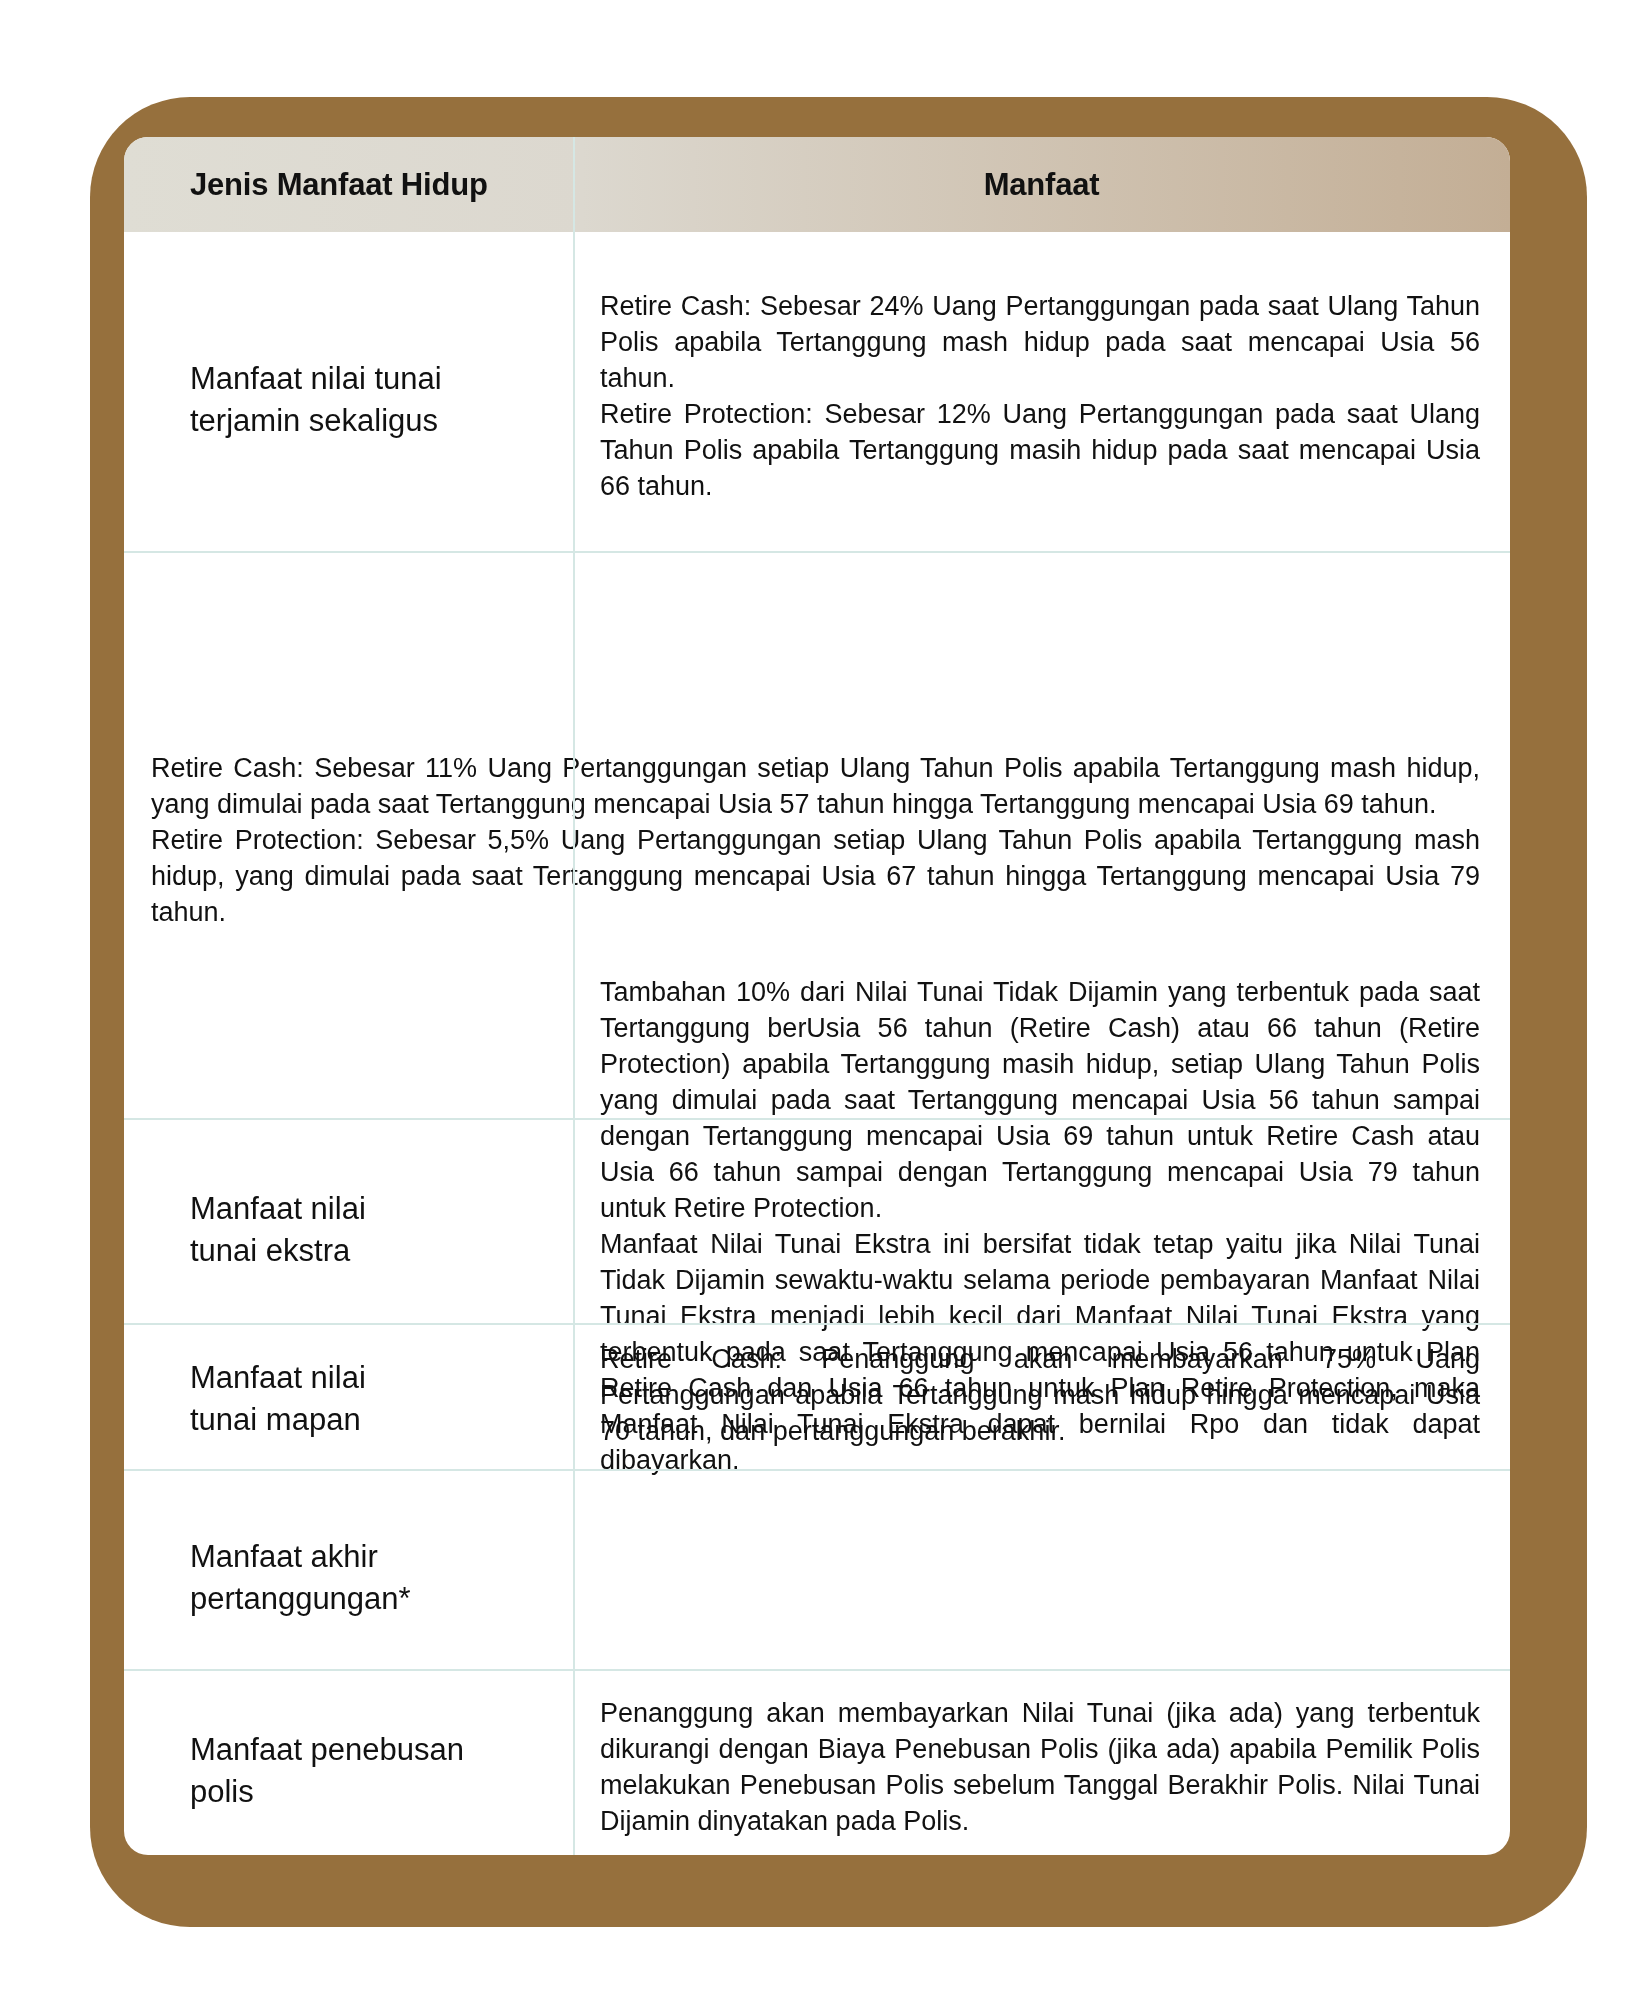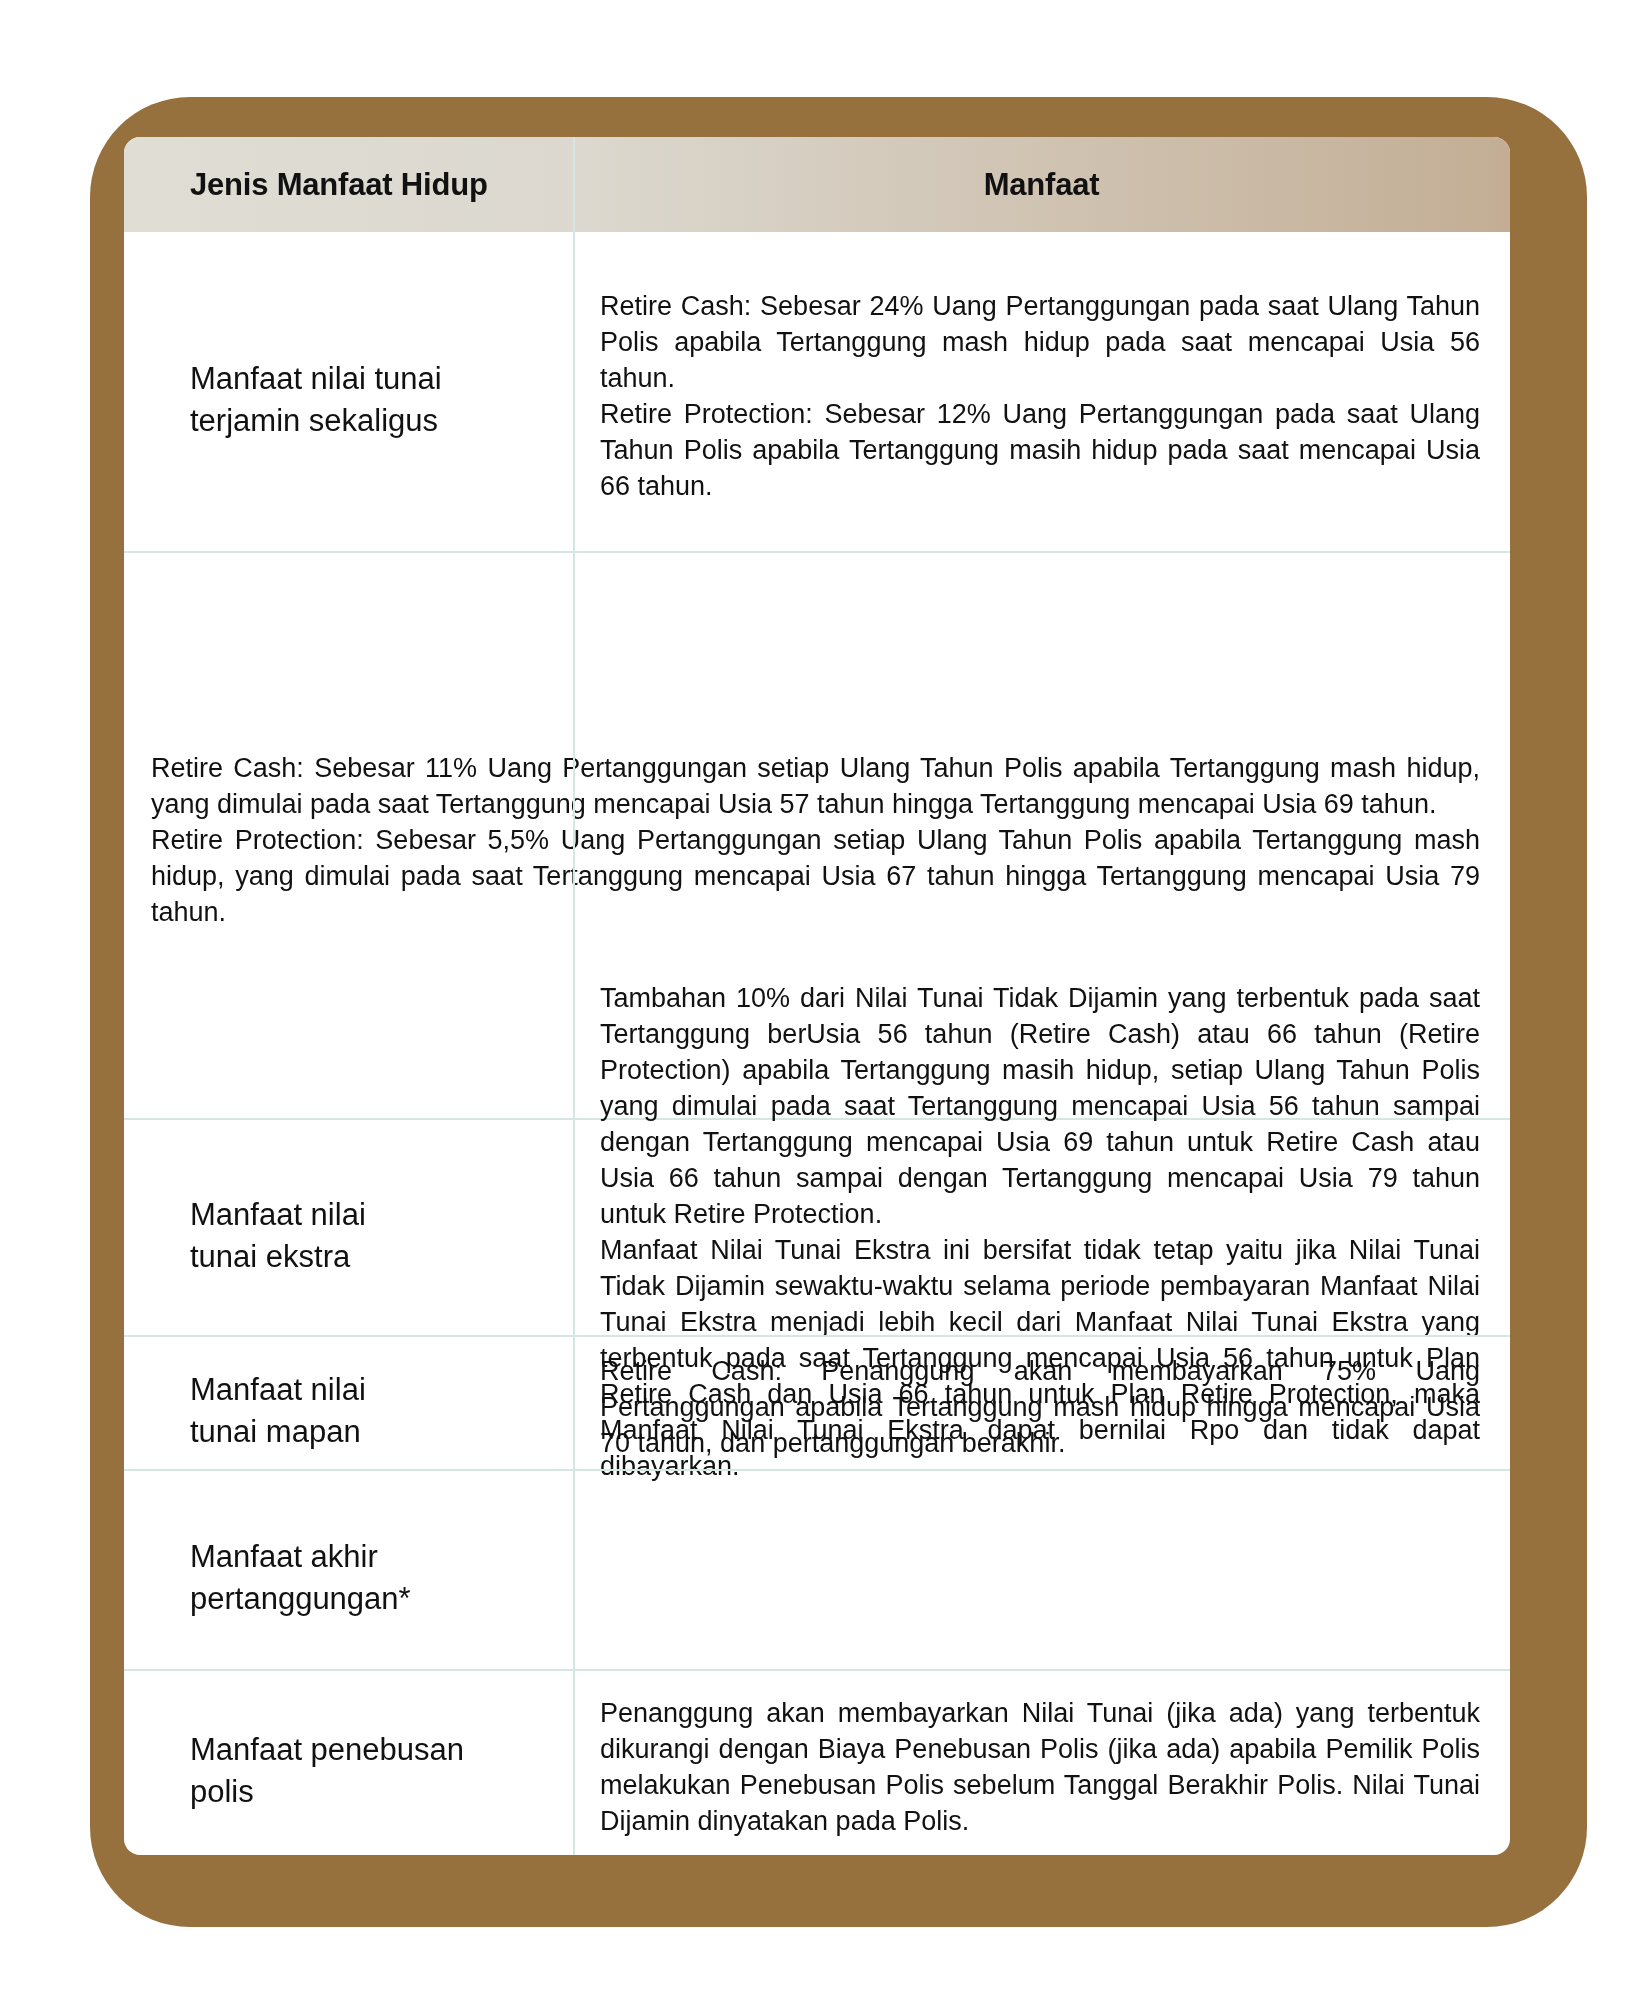--- a/index.html
+++ b/index.html
@@ -17,21 +17,21 @@
     font-family:"Liberation Sans","DejaVu Sans",sans-serif;
     color:var(--text);
   }
   .frame{
     position:absolute;left:90px;top:97px;width:1497px;height:1830px;
     background:var(--frame);
     border-radius:100px;
   }
   .card{
     position:absolute;left:124px;top:137px;width:1386px;height:1718px;
-    background:#ffffff;border-radius:16px;overflow:hidden;
+    background:#ffffff;border-radius:24px;overflow:hidden;
     display:flex;flex-direction:column;
   }
   .vline{
     position:absolute;left:449px;top:0;bottom:0;width:2px;
     background:var(--divider);z-index:5;
   }
   .thead{
     display:flex;flex-direction:row;min-height:95px;
     background:linear-gradient(90deg,var(--header-grad-start) 0%,var(--header-grad-mid) 33%,var(--header-grad-end) 100%);
     font-weight:700;font-size:31px;letter-spacing:-0.2px;
@@ -44,21 +44,21 @@
   }
   .trow{
     display:flex;flex-direction:row;
   }
   .trow + .trow{border-top:2px solid var(--divider);}
   .trow:nth-of-type(2){min-height:248px;}
   .trow:nth-of-type(3){min-height:319px;}
   .trow:nth-of-type(4){min-height:567px;}
   .trow:nth-of-type(5){min-height:142px;}
   .trow:nth-of-type(6){min-height:134px;}
-  .trow:nth-of-type(7){min-height:200px;}
+  .trow:nth-of-type(7){min-height:200px;margin-top:12px;}
   .cell-type{
     width:449px;display:flex;align-items:center;
     padding:30px 20px 14px 66px;
     font-size:31px;line-height:42px;white-space:pre-line;
   }
   .cell-benefit{
     flex:1;display:flex;align-items:center;
     padding:24px 30px 16px 27px;
   }
   .cell-benefit .txt{

